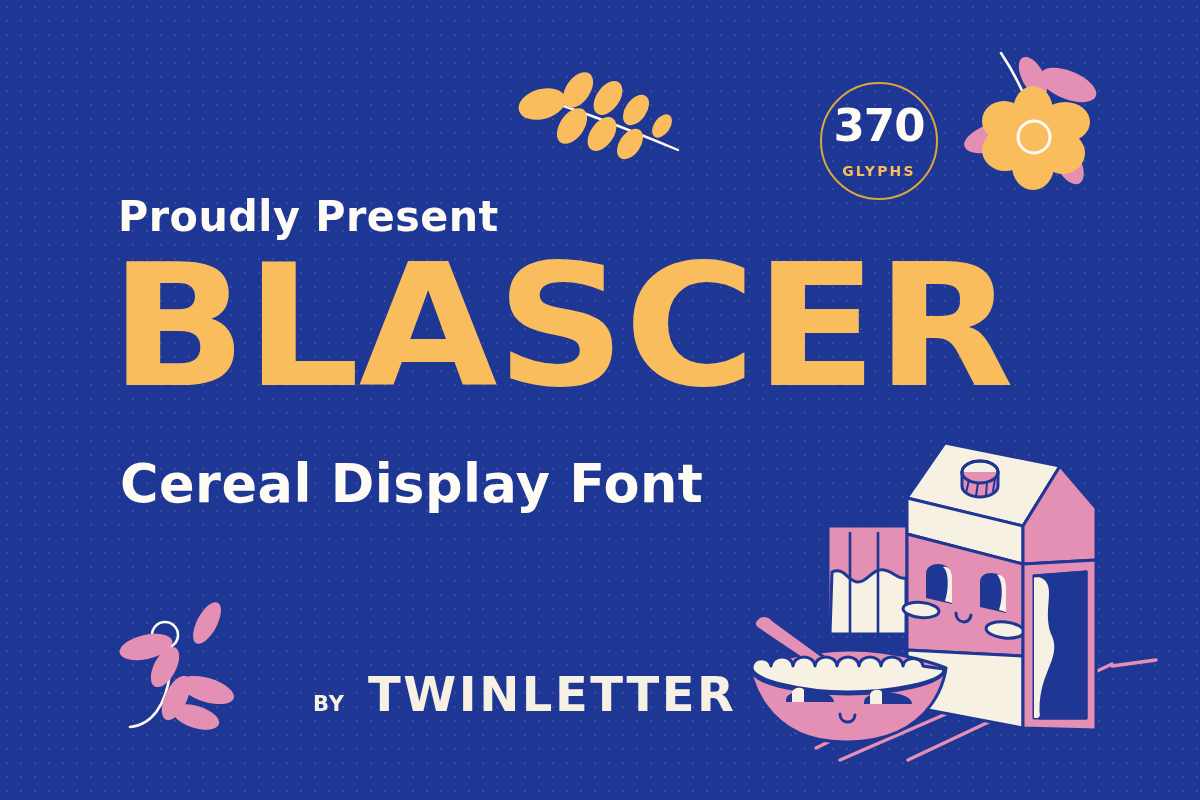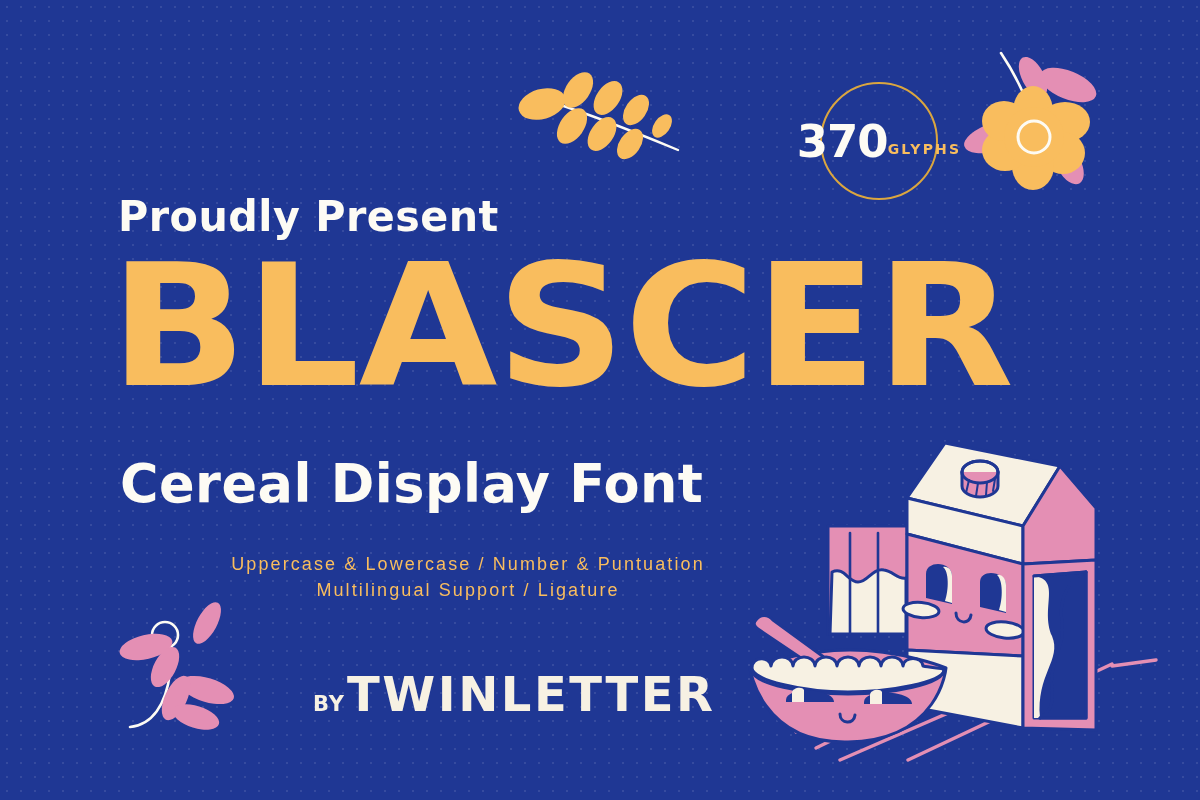--- a/index.html
+++ b/index.html
@@ -48,33 +48,33 @@
   }
   .features {
     position:absolute; left:183px; top:551px;
     width:570px; text-align:center;
     color:#f9bd5e; font-size:18px; line-height:1.45;
     letter-spacing:2.1px;
     font-family:"Liberation Sans", sans-serif;
   }
   .byline {
     position:absolute; left:313px; top:666px;
-    display:flex; align-items:baseline; gap:2px;
+    display:flex; align-items:baseline; gap:23px;
     color:#f7f1e3;
     font-family:"DejaVu Sans", sans-serif;
   }
   .byline .by { font-size:21px; font-weight:bold; letter-spacing:1px; }
   .byline .brand { font-size:48px; font-weight:bold; letter-spacing:2.5px; }
 
   
   .badge {
     position:absolute; left:820px; top:82px;
     width:118px; height:118px; border-radius:50%;
     border:2px solid #dba63f;
-    display:flex; flex-direction:row;
+    display:flex; flex-direction:column;
     align-items:center; justify-content:center;
   }
   .badge .num {
     font-size:45px; font-weight:bold; color:#fdfbf4;
     line-height:1; letter-spacing:-1px;
     font-family:"DejaVu Sans", sans-serif;
   }
   .badge .lab {
     margin-top:15px; font-size:14px; font-weight:bold;
     color:#f9bd5e; letter-spacing:2.2px;
@@ -190,24 +190,20 @@
       <path d="M124 272 C124 258 172 260 172 274 L124 274 Z" fill="#1f3794" stroke="none"></path>
       <path d="M130 265 C130 260 140 258 142 262 L142 274 L130 274 Z" fill="#f7f1e3" stroke="none"></path>
       <path d="M100 284 C100 294 114 295 115 285" stroke="#1f3794" stroke-width="3" fill="none"></path>
     </g>
   </svg>
 
   <div class="eyebrow">Proudly Present</div>
   <div class="headline">BLASCER</div>
   <div class="subhead">Cereal Display Font</div>
 
-  <div class="features">
-    <div>Uppercase &amp; Lowercase / Number &amp; Puntuation</div>
-    <div>Multilingual Support / Ligature</div>
-  </div>
 
   <div class="badge">
     <div class="num">370</div>
     <div class="lab">GLYPHS</div>
   </div>
 
   <div class="byline">
     <span class="by">BY</span>
     <span class="brand">TWINLETTER</span>
   </div>

